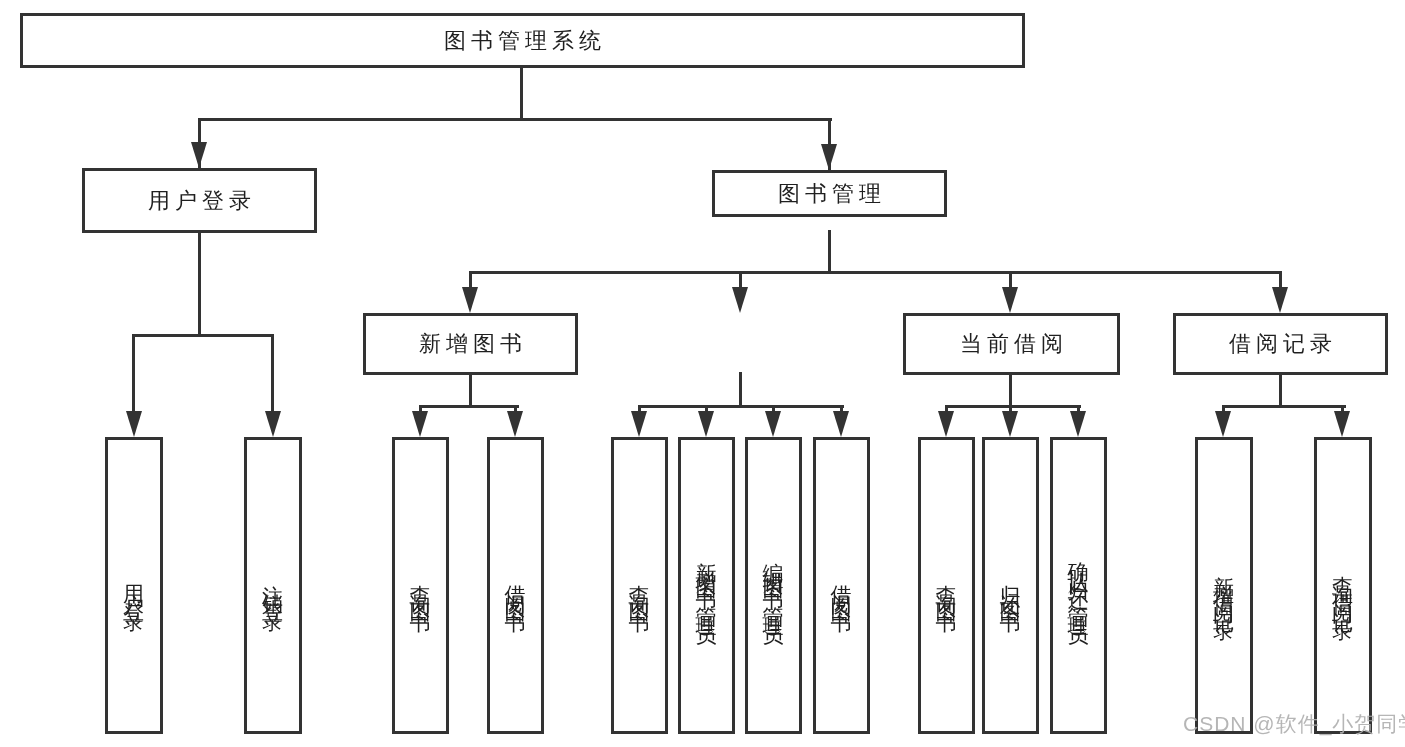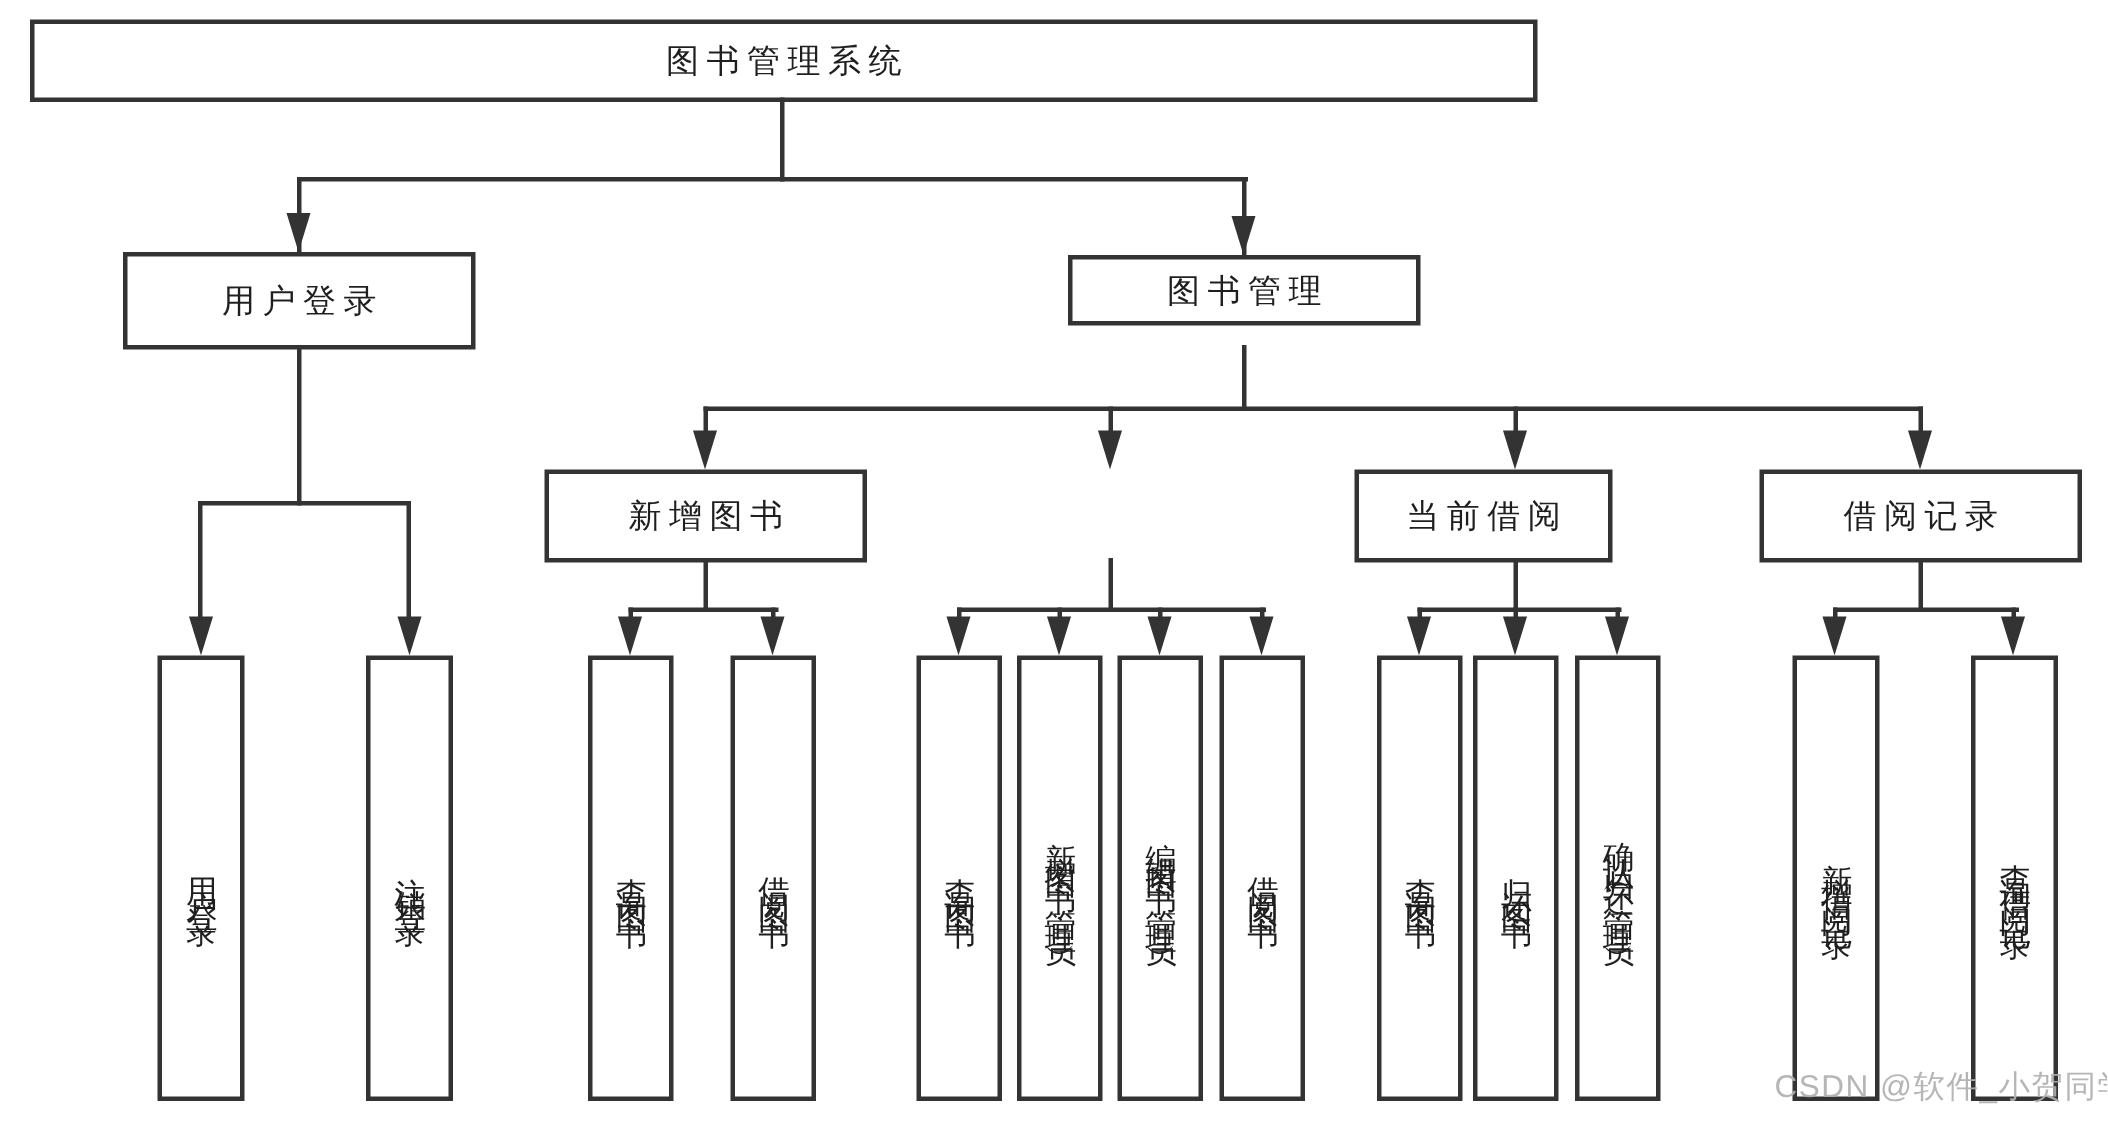--- a/index.html
+++ b/index.html
@@ -84,21 +84,21 @@
   <div class="v" style="left:739px;top:271px;height:22px"></div>
   <div class="a" style="left:732px;top:287px"></div>
   <div class="v" style="left:1009px;top:271px;height:22px"></div>
   <div class="a" style="left:1002px;top:287px"></div>
   <div class="v" style="left:1279px;top:271px;height:22px"></div>
   <div class="a" style="left:1272px;top:287px"></div>
 
   <div class="box hbox" style="left:363px;top:313px;width:215px;height:62px">
     <span>新增图书</span>
   </div>
-  <div class="box hbox" style="left:903px;top:313px;width:172px;height:62px">
+  <div class="box hbox" style="left:903px;top:313px;width:217px;height:62px">
     <span>当前借阅</span>
   </div>
   <div class="box hbox" style="left:1173px;top:313px;width:215px;height:62px">
     <span>借阅记录</span>
   </div>
 
   <div class="v" style="left:469px;top:372px;height:36px"></div>
   <div class="h" style="left:419px;top:405px;width:100px"></div>
   <div class="v" style="left:419px;top:405px;height:9px"></div>
   <div class="a" style="left:412px;top:411px"></div>

